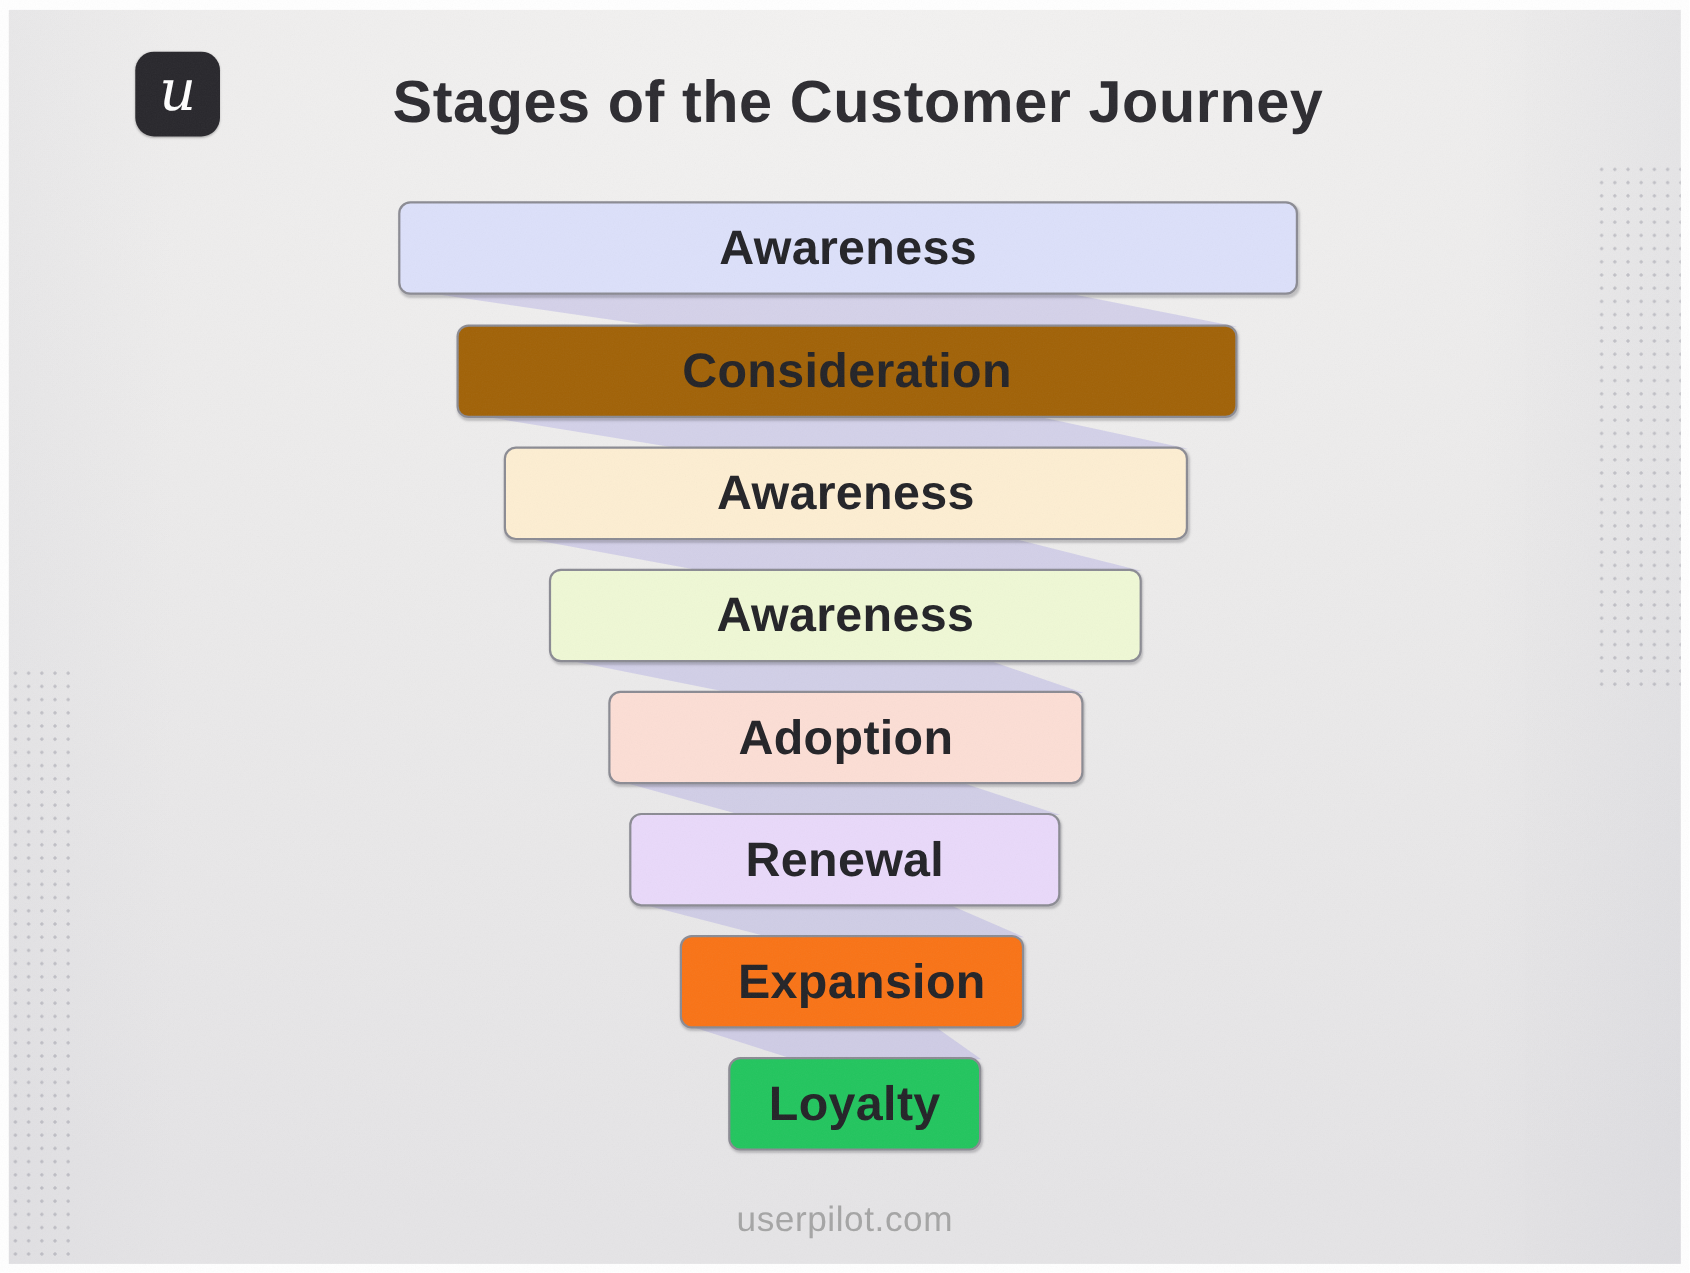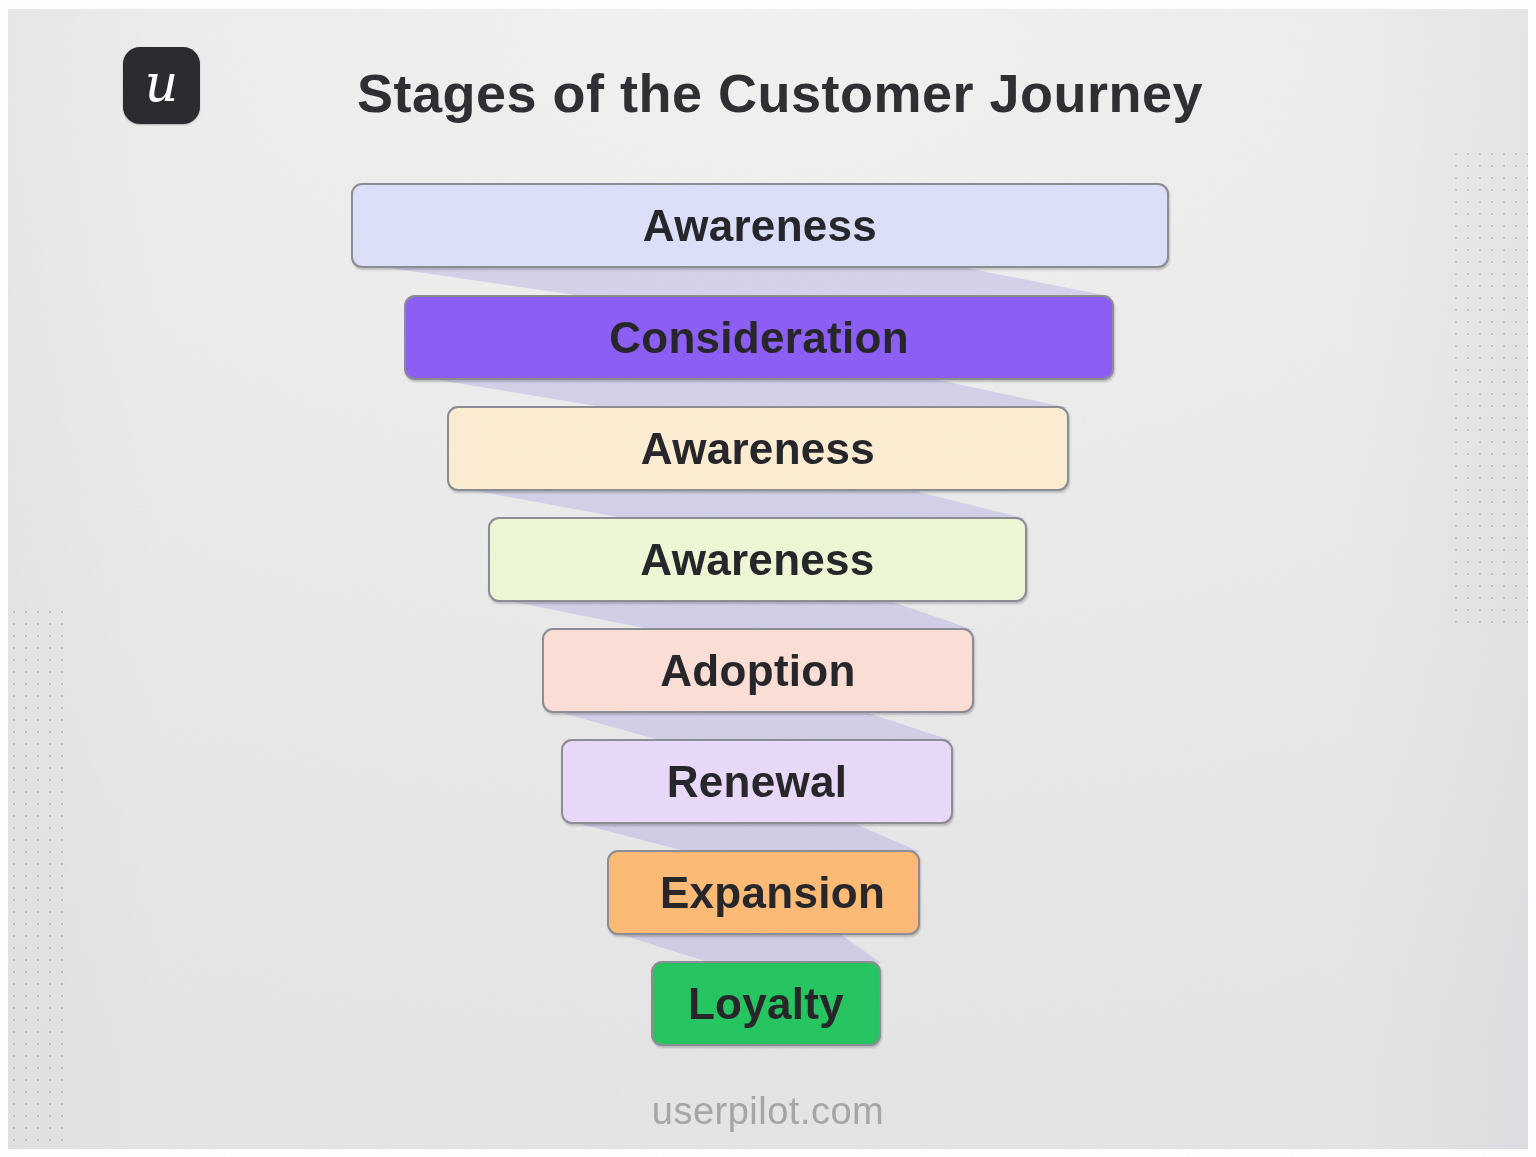--- a/index.html
+++ b/index.html
@@ -54,21 +54,21 @@
     position:absolute; left:0; right:0; top:58px;
     margin:4px; padding-left:24px;
     text-align:center;
     font-size:54px; font-weight:700;
     letter-spacing:0.5px;
     color:#2c2b30;
     z-index:3;
   }
 
   
-  .funnel { position:absolute; left:4px; top:0; width:1312px; height:1157px; z-index:2; }
+  .funnel { position:absolute; left:15px; top:0; width:1312px; height:1157px; z-index:2; }
   .connectors { position:absolute; left:0; top:0; width:1536px; height:1157px; z-index:1; }
 
   .bar {
     position:absolute;
     height:85px;
     border:2px solid #8b8b93;
     border-radius:11px;
     box-sizing:border-box;
     display:flex; align-items:center; justify-content:center;
     box-shadow:1px 2px 2px rgba(50,50,60,0.25);
@@ -87,21 +87,21 @@
   #bar3 { left:484px; top:517px; width:539px; }
   #bar4 { left:538px; top:628px; width:432px; }
   #bar5 { left:557px; top:739px; width:392px; }
   #bar6 { left:603px; top:850px; width:313px; }
   #bar7 { left:647px; top:961px; width:230px; }
 
   
   .footer {
     position:absolute; left:0; right:0; top:1090px;
     text-align:center;
-    font-size:38px; font-weight:400;
+    font-size:32px; font-weight:400;
     letter-spacing:0.5px;
     color:#a5a5a5;
     z-index:3;
   }
 
   
   .noise {
     position:absolute; left:0; top:0;
     z-index:6;
     pointer-events:none;
@@ -129,36 +129,36 @@
         <polygon points="461.7,489.0 903.3,489.0 1023.0,519.0 624.1,519.0" fill="rgba(154,150,224,0.32)"></polygon>
         <polygon points="500.2,600.0 882.9,600.0 970.0,630.0 650.3,630.0" fill="rgba(154,150,224,0.32)"></polygon>
         <polygon points="551.0,711.0 857.7,711.0 949.0,741.0 658.9,741.0" fill="rgba(154,150,224,0.32)"></polygon>
         <polygon points="568.8,822.0 847.1,822.0 916.0,852.0 684.4,852.0" fill="rgba(154,150,224,0.32)"></polygon>
         <polygon points="612.4,933.0 834.6,933.0 877.0,963.0 706.8,963.0" fill="rgba(154,150,224,0.32)"></polygon>
       </svg>
 
     <div class="bar" id="bar0" style="background: rgb(220, 224, 250);">
       <span class="bar-label" style="color: rgb(35, 35, 39);">Awareness</span>
     </div>
-    <div class="bar" id="bar1" style="background: #8b5cf6;">
+    <div class="bar" id="bar1" style="background: #a16207;">
       <span class="bar-label" style="color: rgb(35, 35, 39);">Consideration</span>
     </div>
     <div class="bar" id="bar2" style="background: rgb(253, 238, 210);">
       <span class="bar-label" style="color: rgb(35, 35, 39);">Awareness</span>
     </div>
     <div class="bar" id="bar3" style="background: rgb(239, 248, 213);">
       <span class="bar-label" style="color: rgb(35, 35, 39);">Awareness</span>
     </div>
     <div class="bar" id="bar4" style="background: rgb(252, 222, 213);">
       <span class="bar-label" style="color: rgb(35, 35, 39);">Adoption</span>
     </div>
     <div class="bar" id="bar5" style="background: rgb(233, 217, 250);">
       <span class="bar-label" style="color: rgb(35, 35, 39);">Renewal</span>
     </div>
-    <div class="bar" id="bar6" style="background: #fdba74; padding-left: 18px;">
+    <div class="bar" id="bar6" style="background: #f97316; padding-left: 18px;">
       <span class="bar-label" style="color: rgb(35, 35, 39);">Expansion</span>
     </div>
     <div class="bar" id="bar7" style="background: #22c55e;">
       <span class="bar-label" style="color: rgb(35, 35, 39);">Loyalty</span>
     </div>
   </div>
 
   <div class="footer">userpilot.com</div>
 
   <svg class="noise" width="1536" height="1157">

